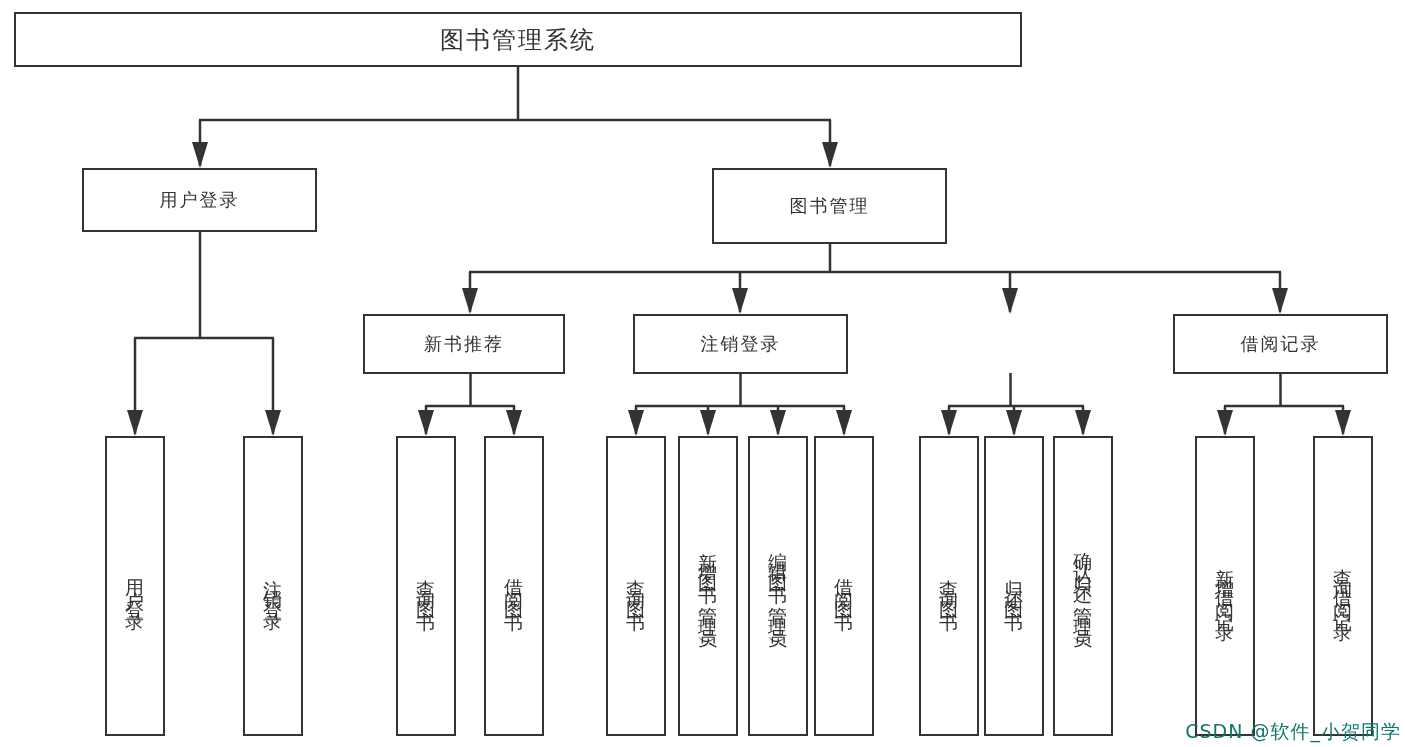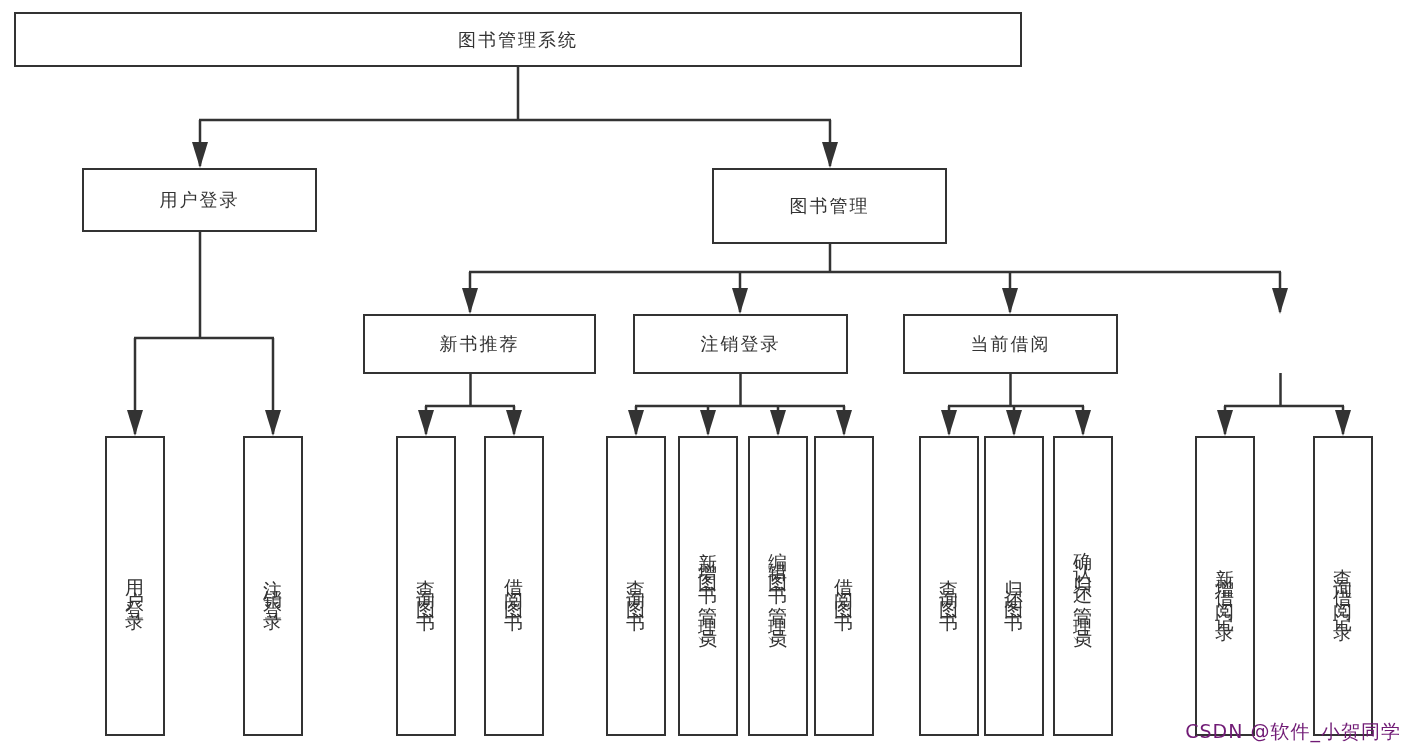--- a/index.html
+++ b/index.html
@@ -27,37 +27,37 @@
     align-items: center;
     justify-content: center;
     z-index: 2;
   }
   .hlabel {
     font-size: 18px;
     letter-spacing: 2px;
     white-space: nowrap;
     color: #333333;
   }
-  .root-label { font-size: 18px; }
+  .root-label { font-size: 24px; }
   .vtext {
     writing-mode: vertical-rl;
     text-orientation: mixed;
     font-size: 19px;
     line-height: 1;
     letter-spacing: 11px;
     color: #333333;
     white-space: nowrap;
   }
   .watermark {
     position: absolute;
     right: 4px;
     bottom: 2px;
     font-size: 19px;
     letter-spacing: 1px;
-    color: #701a75;
+    color: #0f766e;
     z-index: 3;
     white-space: nowrap;
   }
 </style>
 </head>
 <body>
 
 <div class="canvas">
 
   <svg class="connector-svg" viewBox="0 0 1405 747" xmlns="http://www.w3.org/2000/svg">
@@ -110,28 +110,28 @@
     <span class="hlabel root-label">图书管理系统</span>
   </div>
 
   <div class="node" style="left:82px;top:168px;width:235px;height:64px">
     <span class="hlabel">用户登录</span>
   </div>
   <div class="node" style="left:712px;top:168px;width:235px;height:76px">
     <span class="hlabel">图书管理</span>
   </div>
 
-  <div class="node" style="left:363px;top:314px;width:233px;height:60px">
+  <div class="node" style="left:363px;top:314px;width:202px;height:60px">
     <span class="hlabel">新书推荐</span>
   </div>
   <div class="node" style="left:633px;top:314px;width:215px;height:60px">
     <span class="hlabel">注销登录</span>
   </div>
-  <div class="node" style="left:903px;top:314px;width:215px;height:60px">
-    <span class="hlabel">当前借阅</span>
+  <div class="node" style="left:1173px;top:314px;width:215px;height:60px">
+    <span class="hlabel">借阅记录</span>
   </div>
 
   <div class="node leaf" style="left:105px;top:436px;width:60px;height:300px">
     <span class="vtext">用户登录</span>
   </div>
   <div class="node leaf" style="left:243px;top:436px;width:60px;height:300px">
     <span class="vtext">注销登录</span>
   </div>
 
   <div class="node leaf" style="left:396px;top:436px;width:60px;height:300px">

